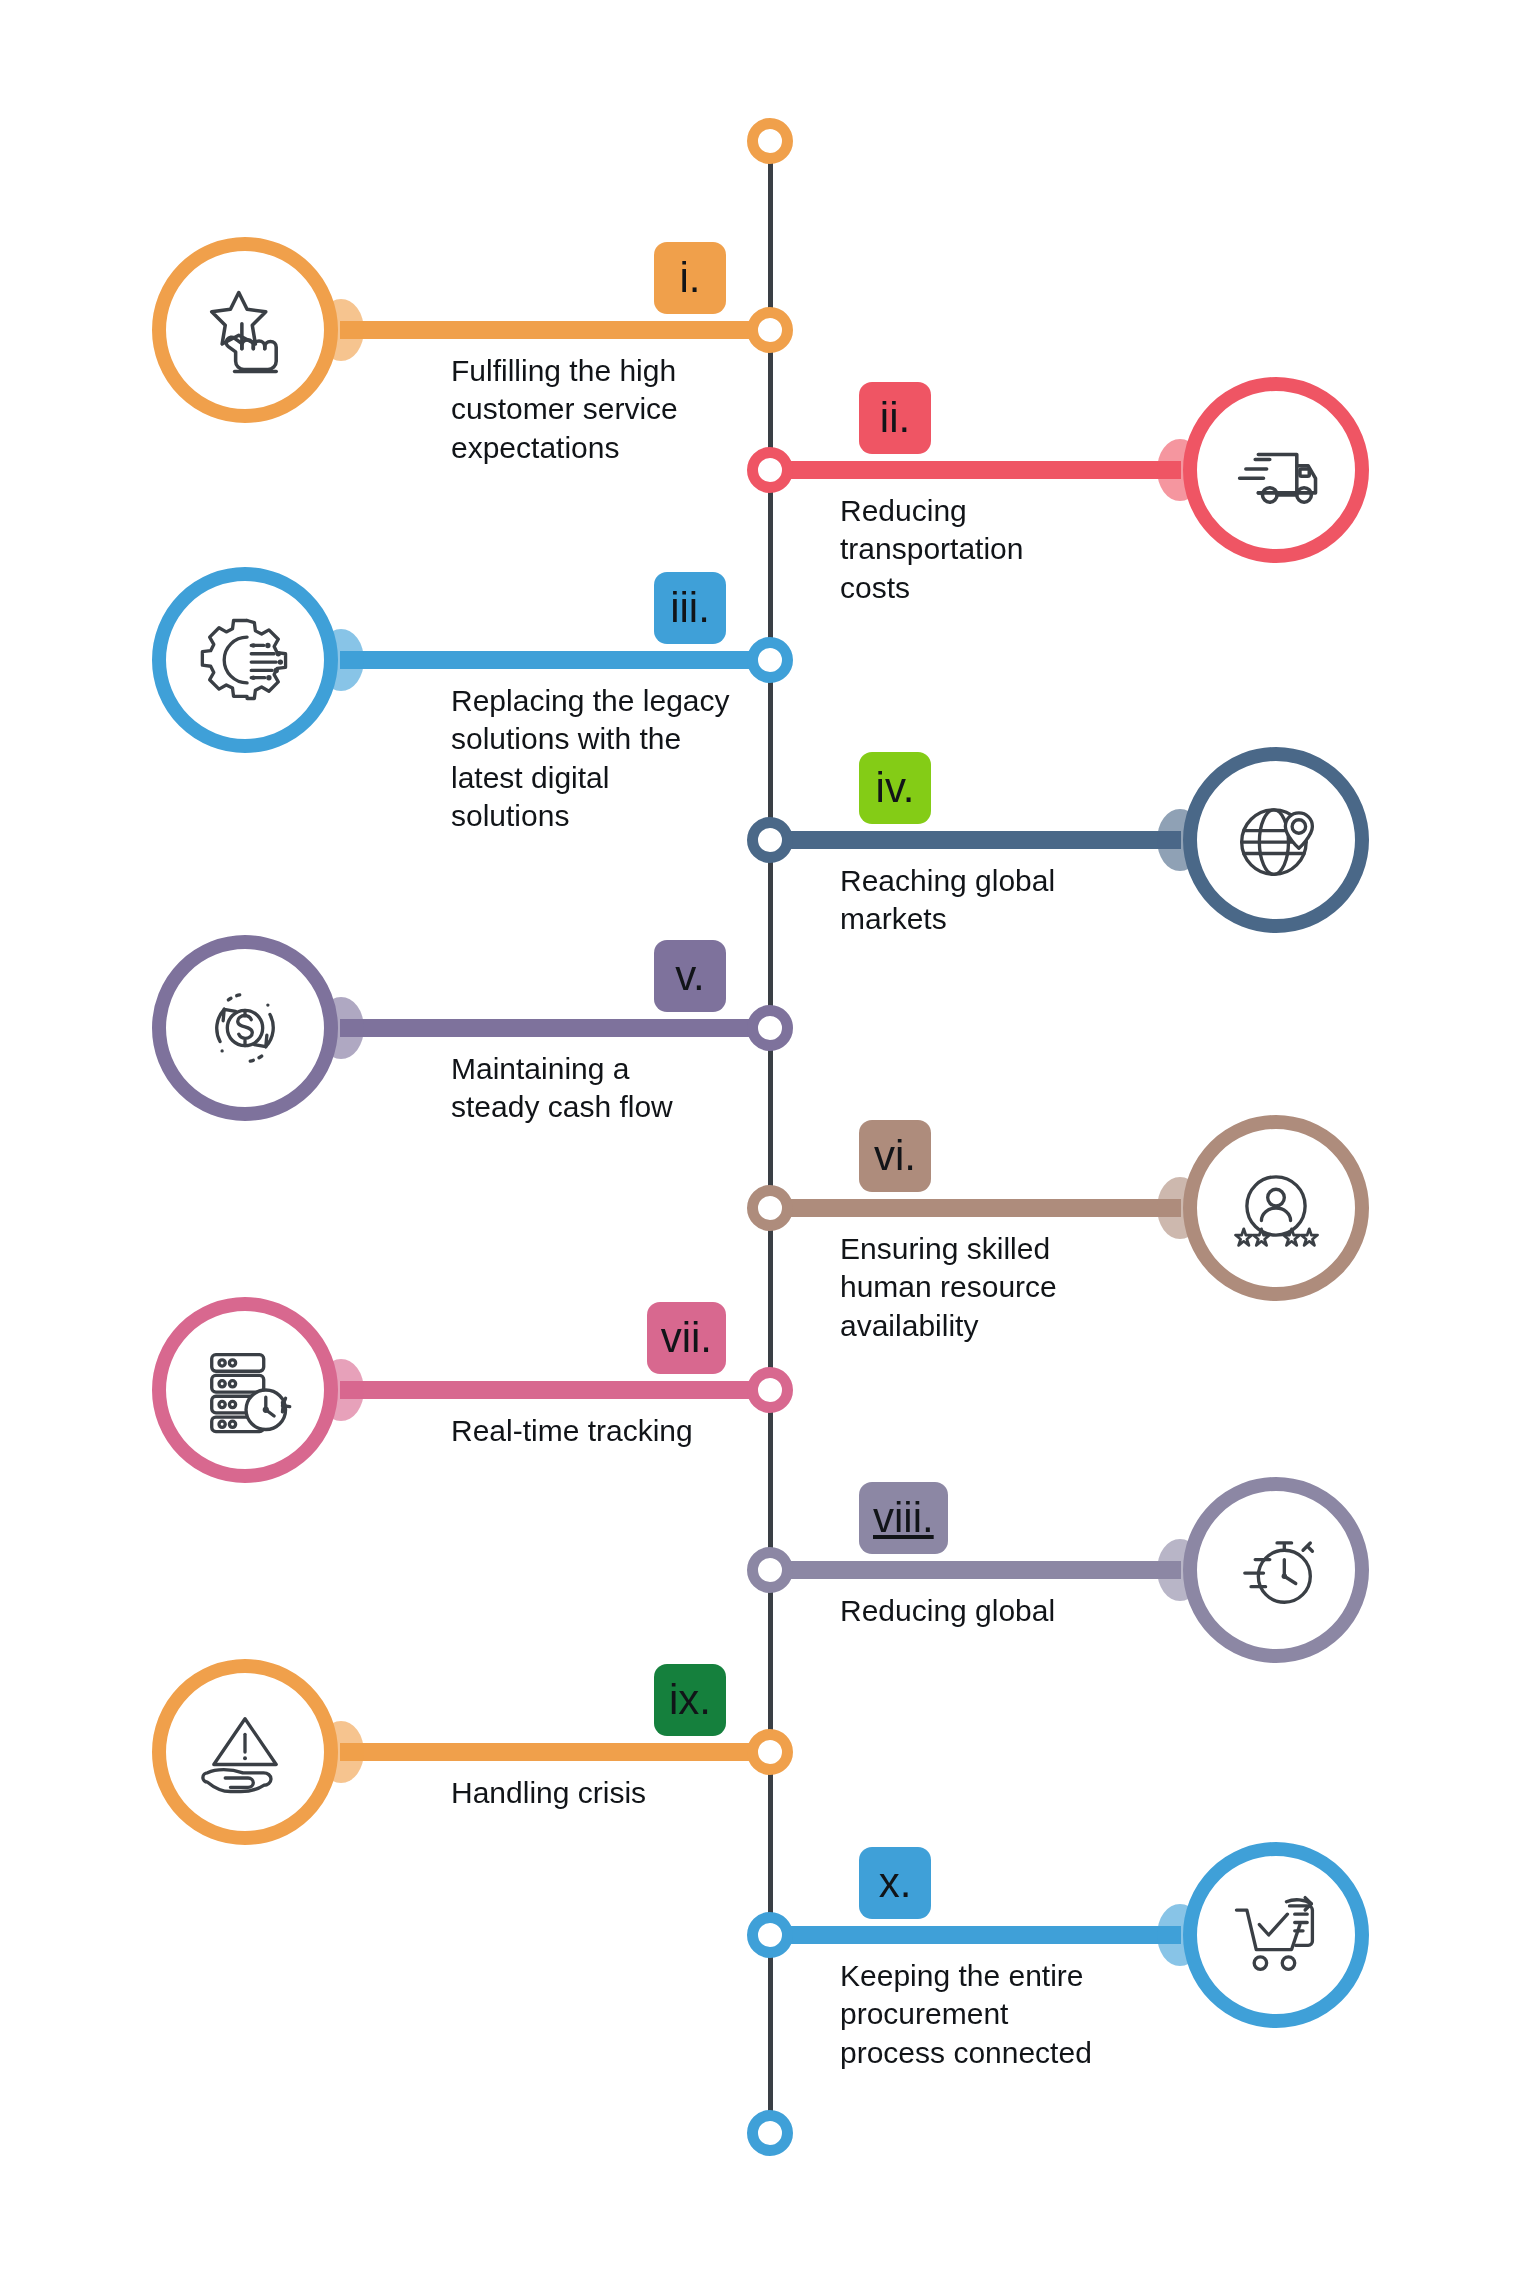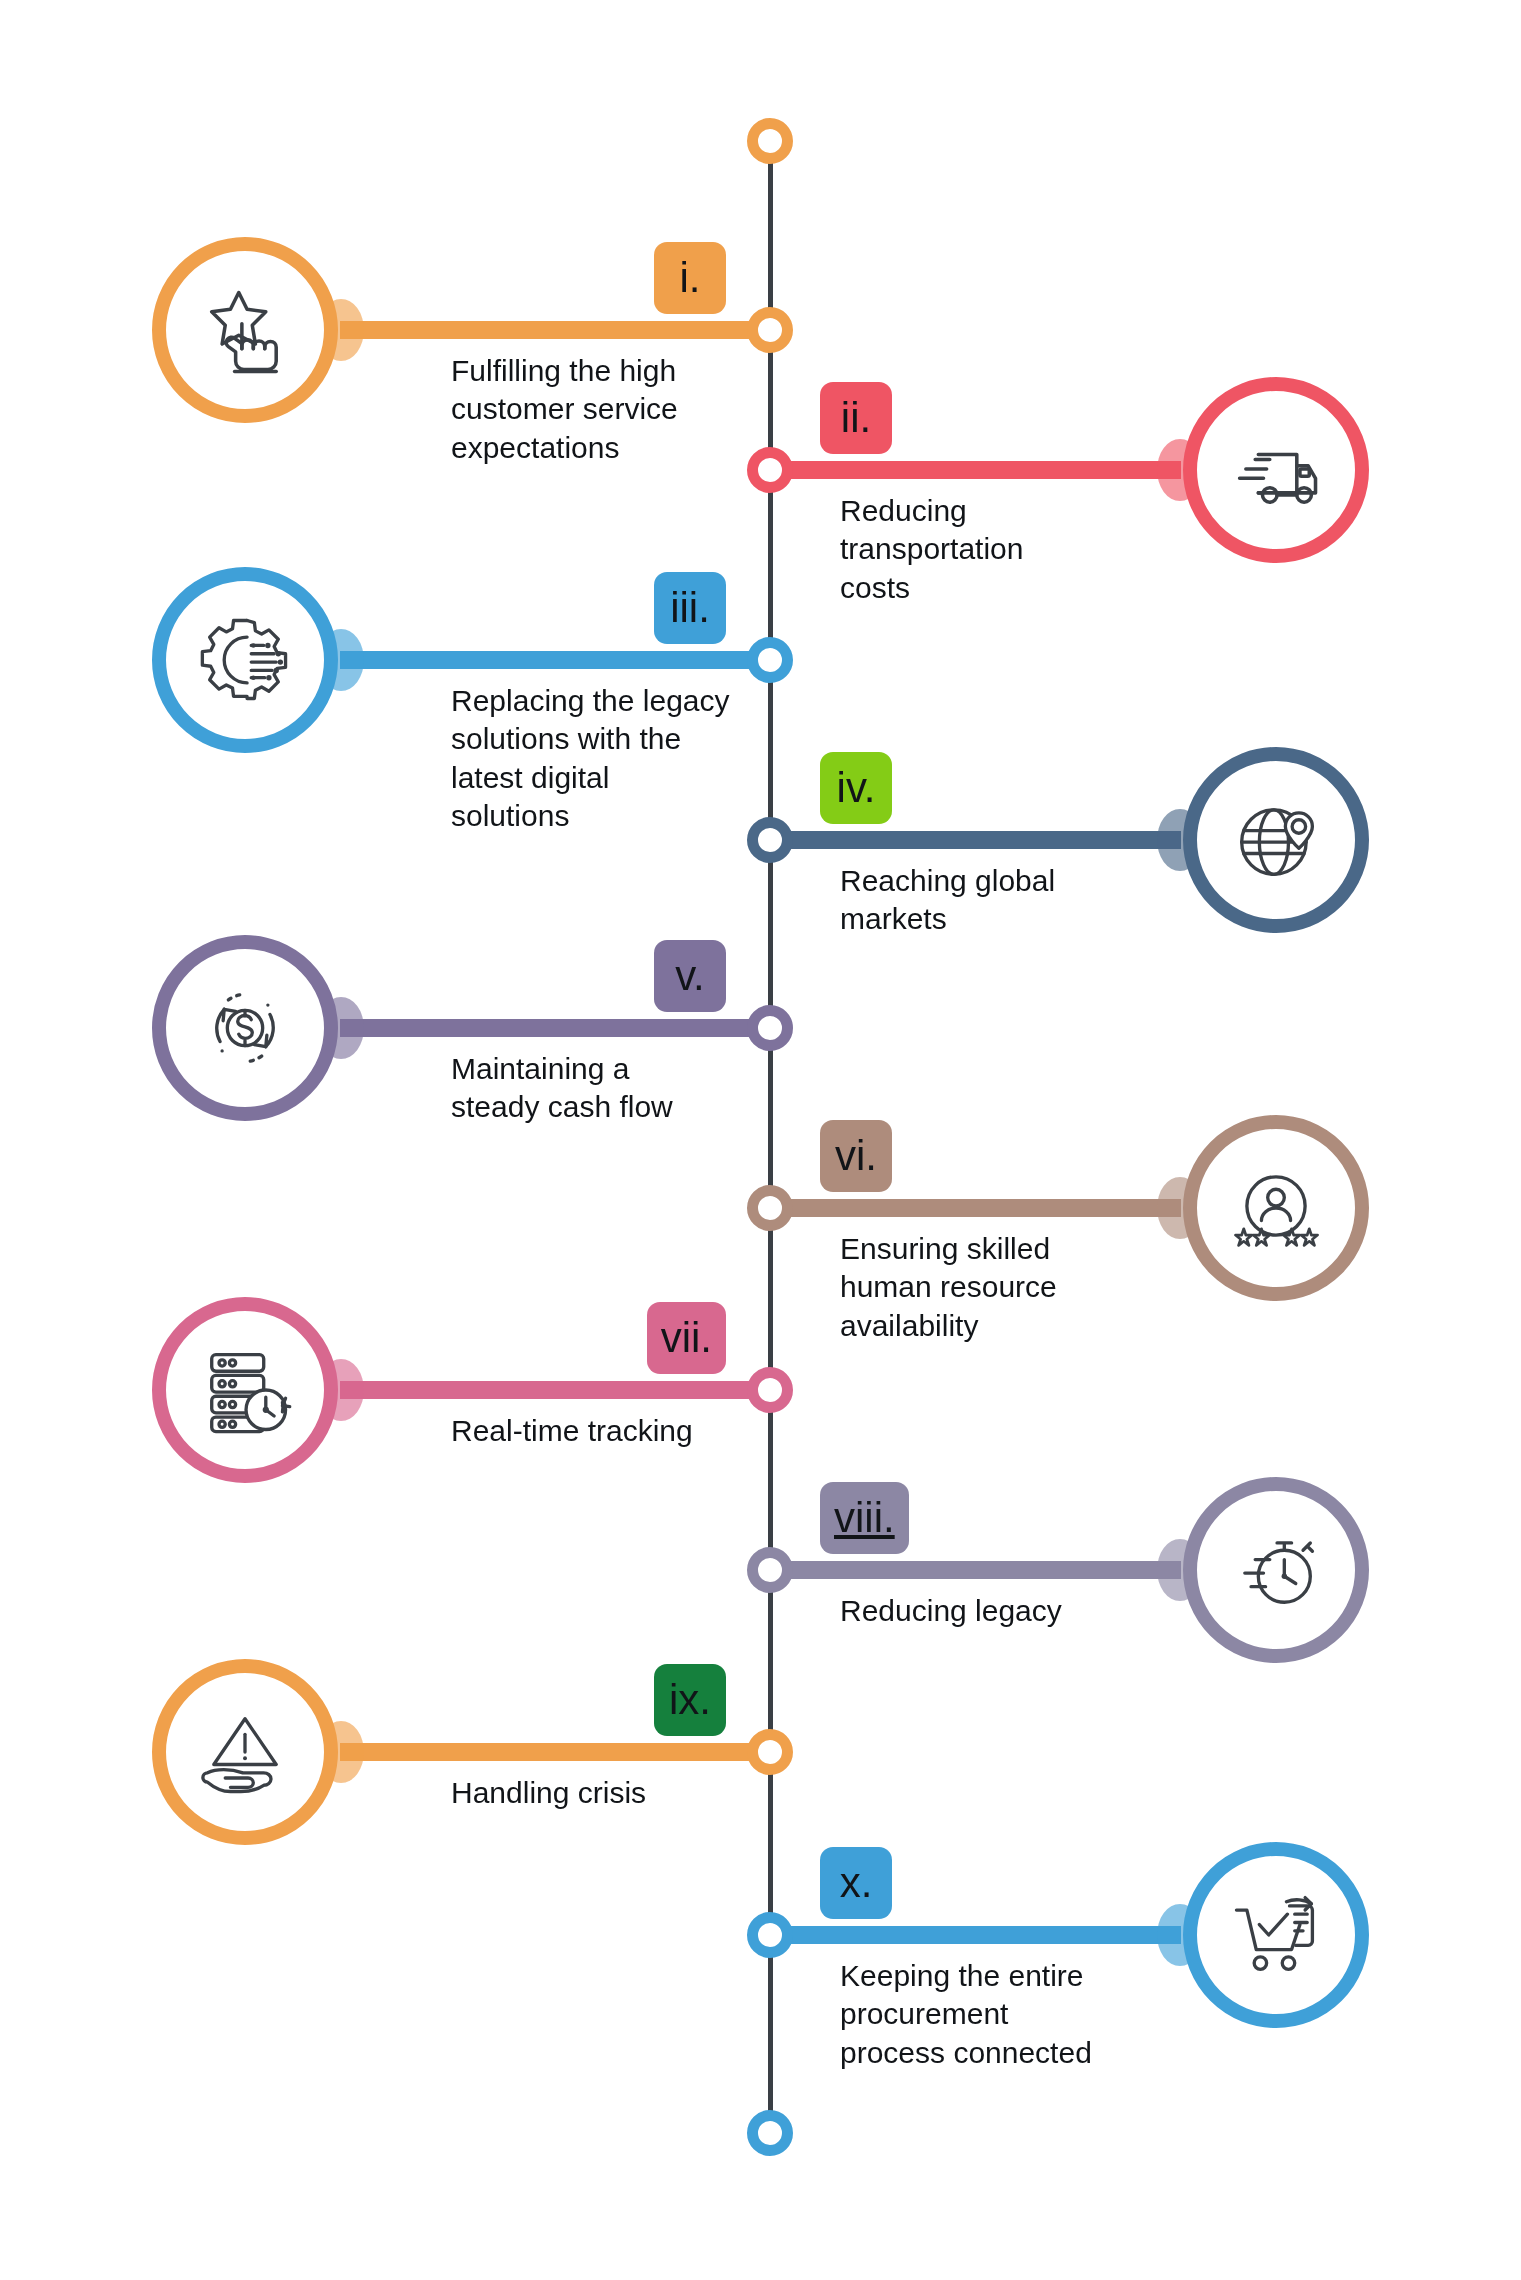--- a/index.html
+++ b/index.html
@@ -123,21 +123,21 @@
     display: flex;
     align-items: center;
     justify-content: center;
     font-size: 42px;
     line-height: 1;
     color: #111418;
     font-family: "Liberation Sans", sans-serif;
     z-index: 6;
   }
   .row.left  .badge { right: 795px; top: -88px; }
-  .row.right .badge { left: 820px;  top: -88px; }
+  .row.right .badge { left: 859px;  top: -88px; }
 
   
   .caption {
     position: absolute;
     top: 22px;
     width: 300px;
     font-size: 30px;
     line-height: 1.28;
     color: #111418;
     white-space: pre-line;
@@ -323,21 +323,21 @@
       <circle cx="58" cy="56" r="25"></circle>
       <path d="M58 40 v16 l11 7"></path>
       <path d="M51 24 h14 M58 24 v7"></path>
       <path d="M76 31 l7-7 M80 27 l5 5"></path>
       <path d="M30 40 h14 M20 53 h18 M26 66 h14"></path>
       <circle cx="58" cy="56" r="2.6" fill="#3a3f45" stroke="none"></circle>
     </svg>
           </span>
         </div>
         <div class="badge" style="background: rgb(140, 135, 164); text-decoration: underline;">viii.</div>
-        <div class="caption">Reducing legacy</div>
+        <div class="caption">Reducing global</div>
       </div>
       <div class="row left" style="top: 1752px;">
         <div class="bar" style="width: 430px; background: rgb(240, 160, 75);"></div>
         <div class="hub" style="border-color: rgb(240, 160, 75);"></div>
         <div class="bubble" style="border-color: rgb(240, 160, 75);">
           <span>
             <svg viewBox="0 0 100 100" fill="none" stroke="#3a3f45" stroke-width="3.2" stroke-linecap="round" stroke-linejoin="round">
       <path d="M50 18 L80 62 H20 Z"></path>
       <path d="M50 33 v17"></path>
       <circle cx="50" cy="56" r="1.9" fill="#3a3f45" stroke="none"></circle>

